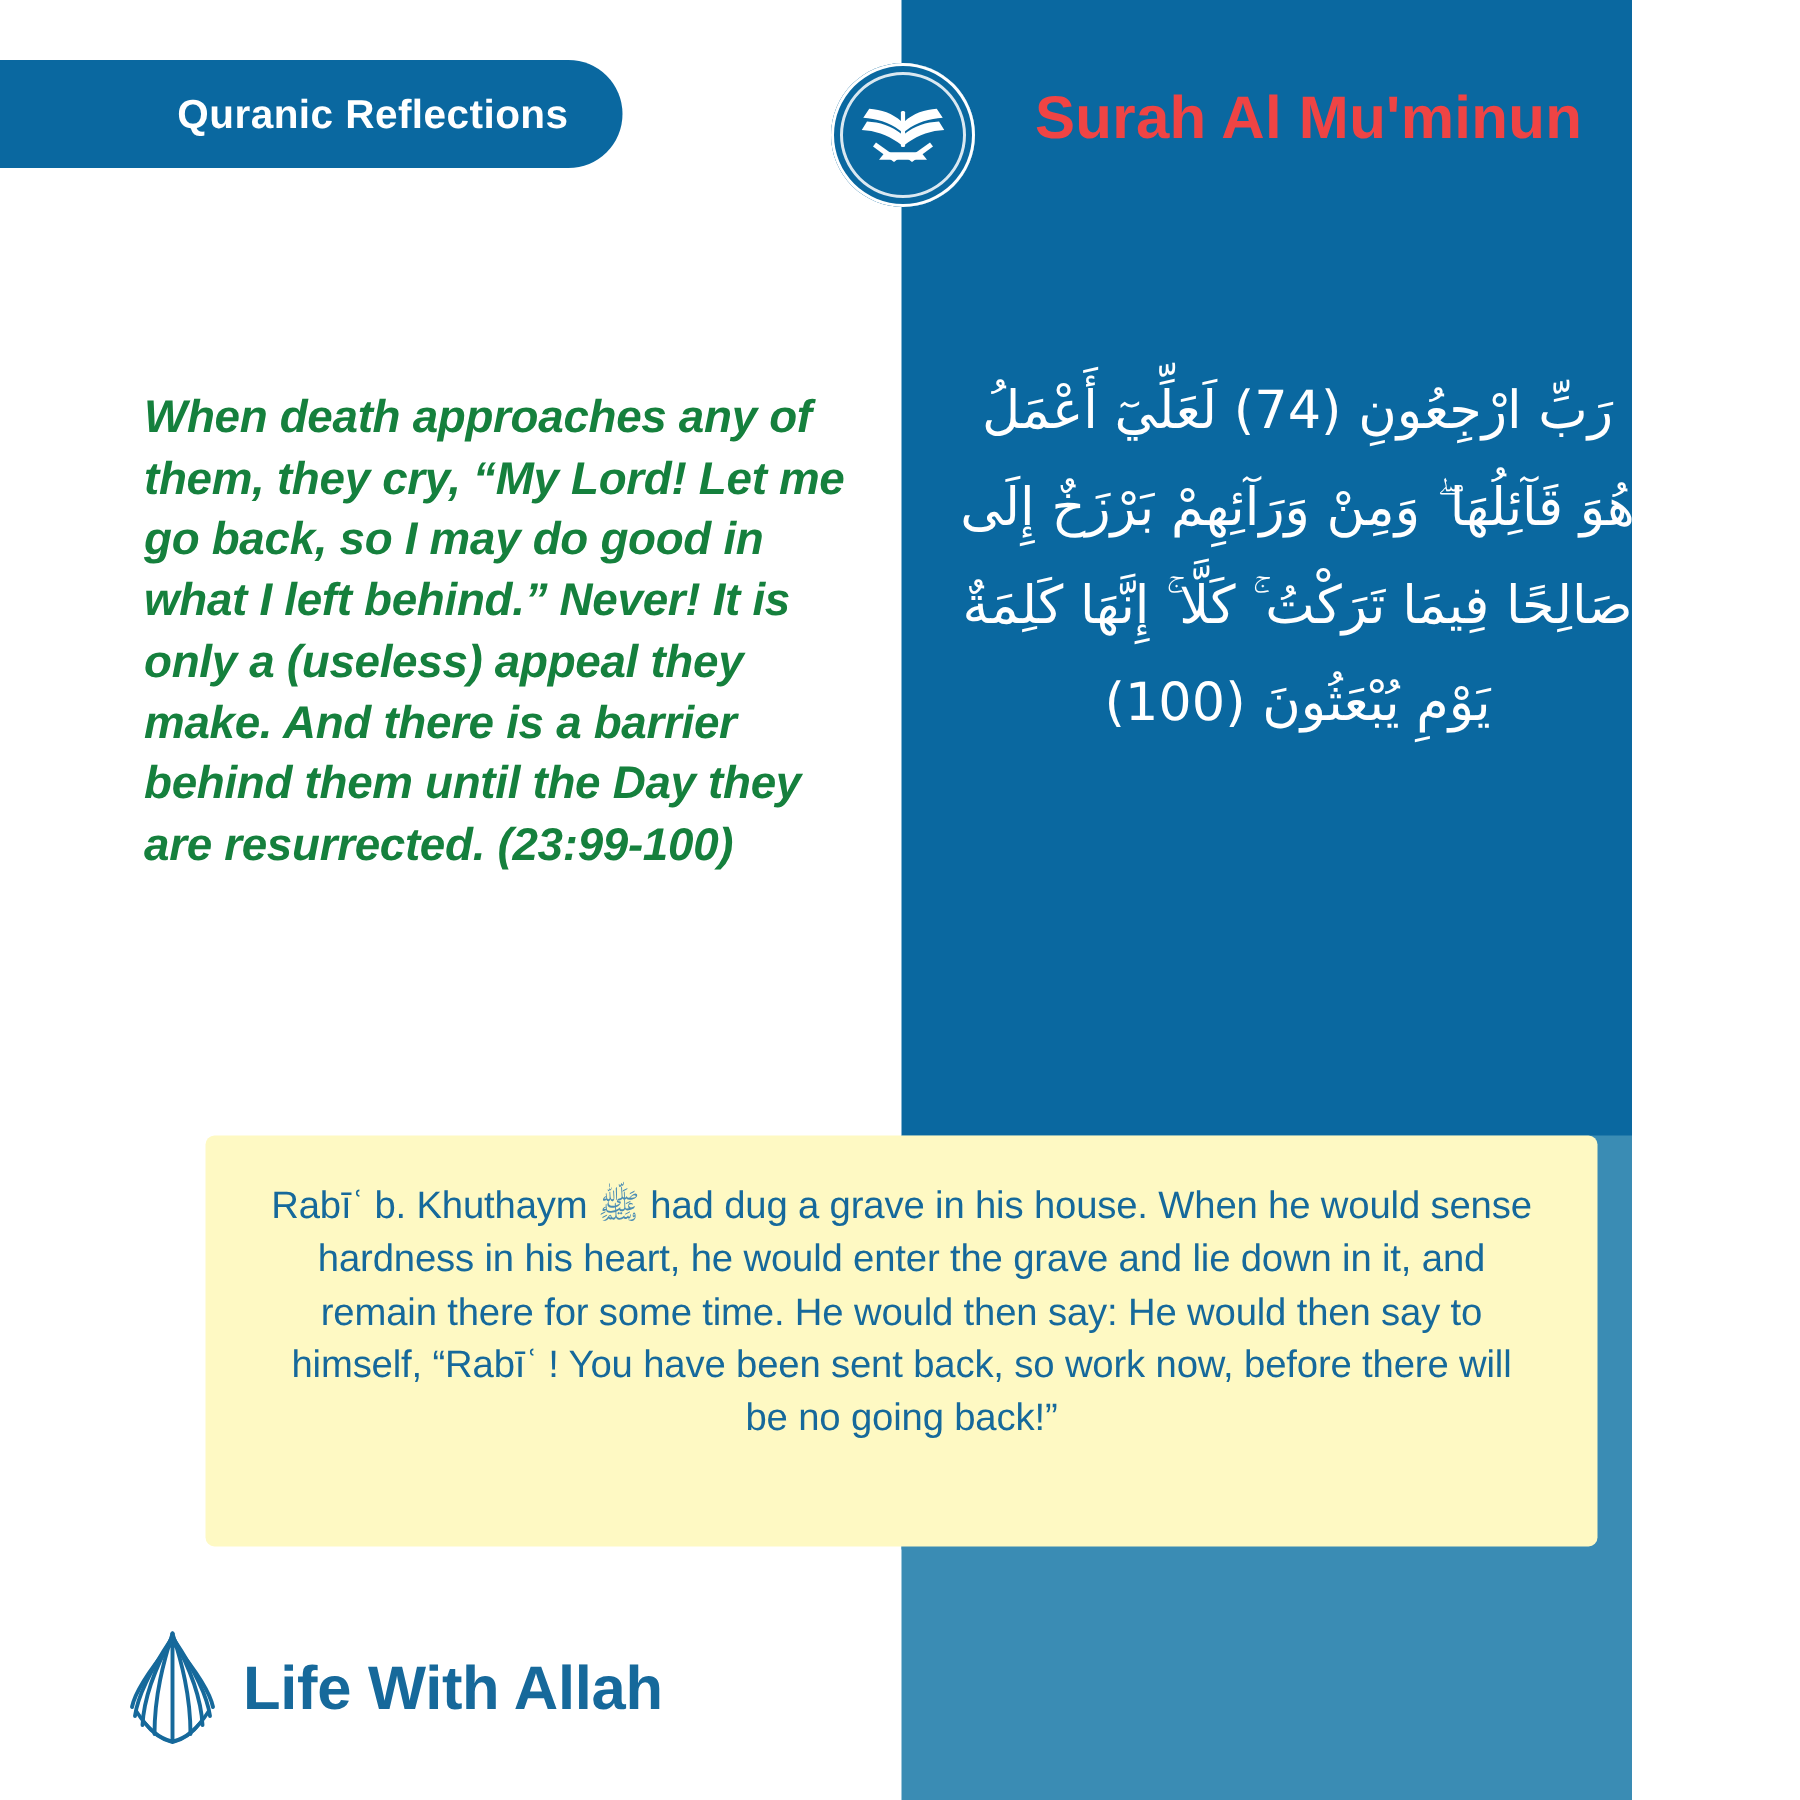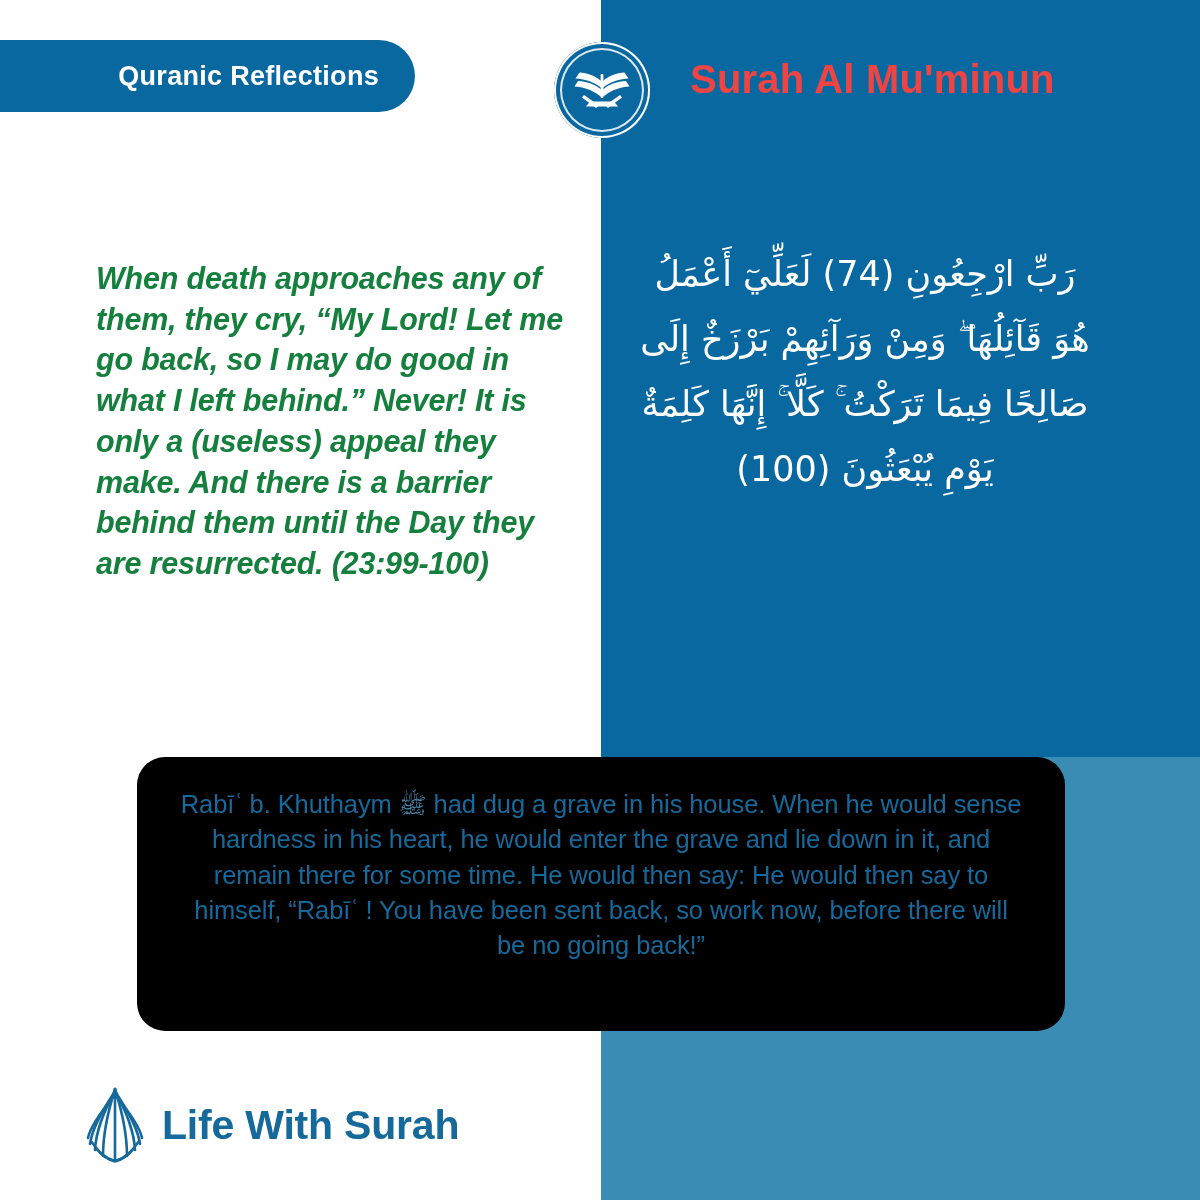--- a/index.html
+++ b/index.html
@@ -8,21 +8,21 @@
   }
   body {
     width: 1200px;
     height: 1200px;
     background: #ffffff;
     font-family: "Liberation Sans", sans-serif;
     overflow: hidden;
   }
   #canvas {
     position: relative;
-    width: 1200px;
+    width: 1088px;
     height: 1200px;
     background: #ffffff;
     overflow: hidden;
   }
 
   
   .panel-right-top {
     position: absolute;
     left: 601px;
     top: 0;
@@ -129,22 +129,22 @@
   }
   .arabic-line { display: block; white-space: nowrap; }
 
   
   .quote-card {
     position: absolute;
     left: 137px;
     top: 757px;
     width: 928px;
     height: 274px;
-    background: #000000;
-    border-radius: 28px;
+    background: #fef9c3;
+    border-radius: 6px;
     box-sizing: border-box;
     padding: 30px 40px 0 40px;
     text-align: center;
     z-index: 4;
   }
   .quote-text {
     color: #16699b;
     font-size: 25.5px;
     line-height: 1.385;
     letter-spacing: -0.1px;
@@ -235,16 +235,16 @@
         <path d="M30 7 C18 25 8 43 6 58"></path>
         <path d="M32 7 C44 25 54 43 56 58"></path>
         <path d="M30 10 C16 27 6 42 4 52"></path>
         <path d="M32 10 C46 27 56 42 58 52"></path>
       </g>
       <g fill="none" stroke="#16699b" stroke-width="2.4" stroke-linecap="round">
         <path d="M7 55 C14 66 22 73 31 75 C40 73 48 66 55 55"></path>
         <path d="M12 62 C18 70 24 74 31 75.5 C38 74 44 70 50 62"></path>
       </g>
     </svg>
-    <span class="brand-name">Life With Surah</span>
+    <span class="brand-name">Life With Allah</span>
   </div>
 
 </div>
 
 </body></html>

